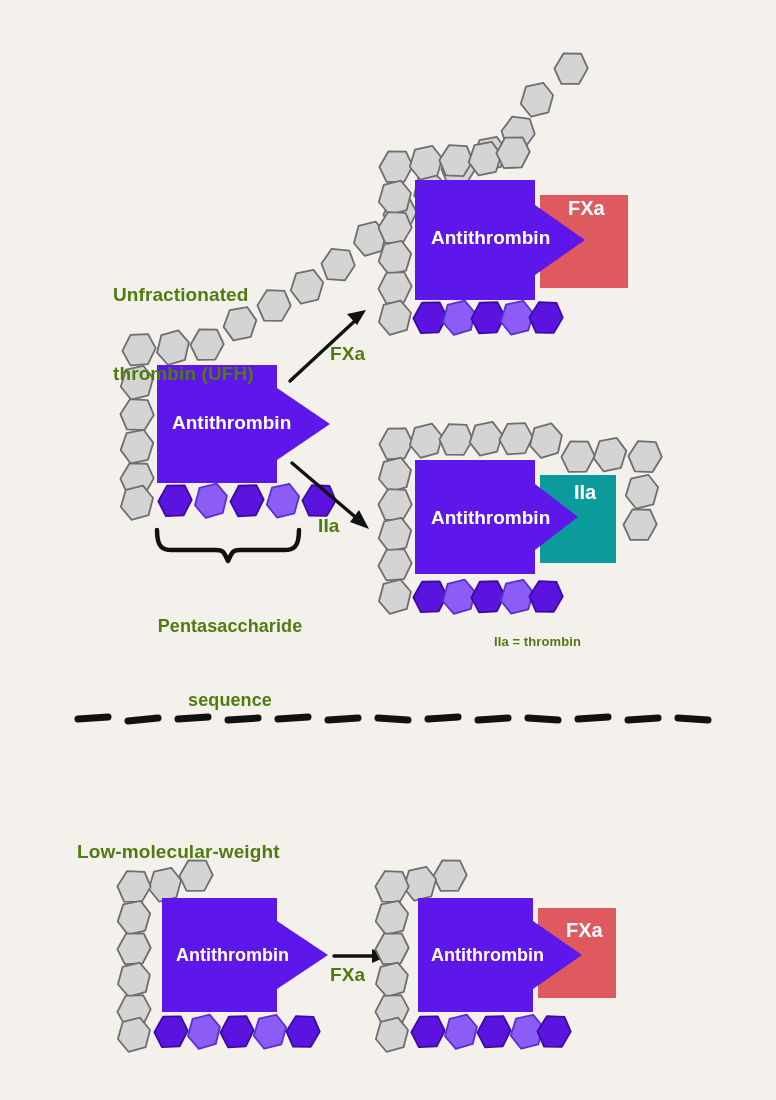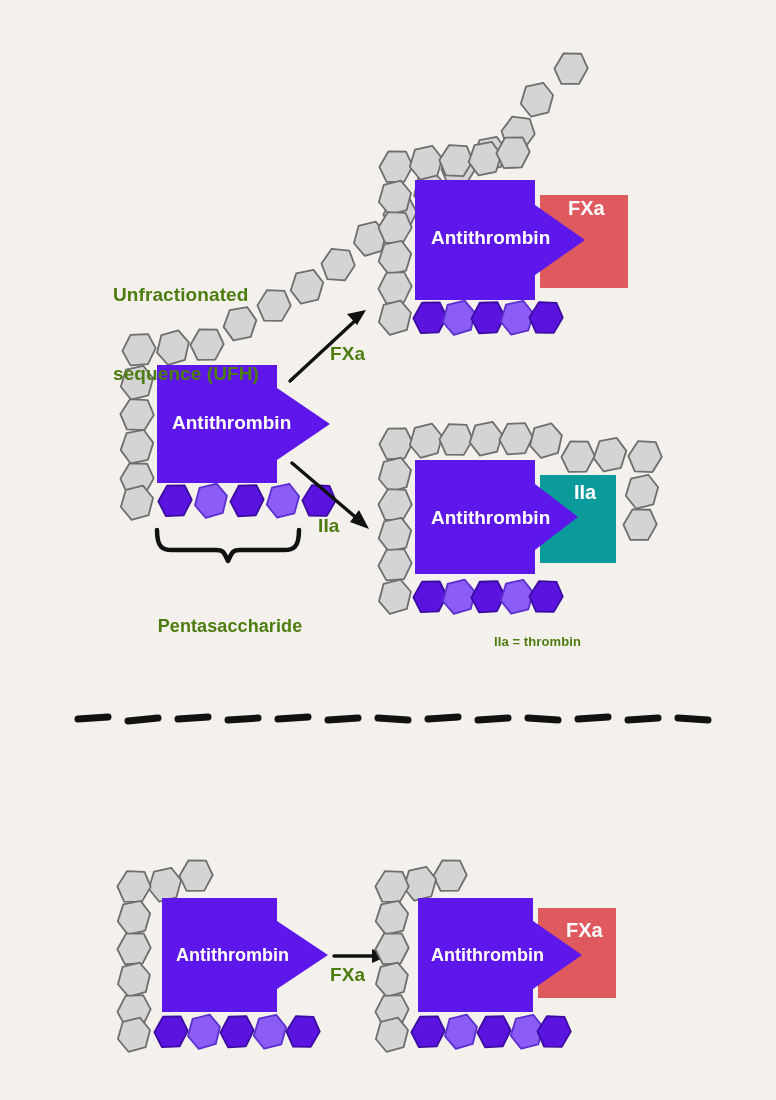--- a/index.html
+++ b/index.html
@@ -219,41 +219,43 @@
       <use href="#hexg" transform="translate(428,1032) rotate(6)" fill="#5B14E0" stroke="#3B0BA0"></use>
       <use href="#hexg" transform="translate(461,1032) rotate(-8)" fill="#8B5CF6" stroke="#5B2ED0"></use>
       <use href="#hexg" transform="translate(494,1032) rotate(5)" fill="#5B14E0" stroke="#3B0BA0"></use>
       <use href="#hexg" transform="translate(527,1032) rotate(-6)" fill="#8B5CF6" stroke="#5B2ED0"></use>
       <use href="#hexg" transform="translate(554,1032) rotate(9)" fill="#5B14E0" stroke="#3B0BA0"></use>
     </g>
   </svg>
 
   <div class="lbl section-title" style="left:113px;top:230px;">
     <div>Unfractionated</div>
-    <div>sequence (UFH)</div>
+    <div>thrombin (UFH)</div>
   </div>
 
   <div class="block-text at-text" style="left:172px;top:412px;">Antithrombin</div>
 
   <div class="lbl rxn-label" style="left:330px;top:341px;">FXa</div>
   <div class="lbl rxn-label" style="left:318px;top:513px;">IIa</div>
 
   <div class="lbl brace-label" style="left:142px;top:564px;width:176px;">
     <div>Pentasaccharide</div>
+    <div>sequence</div>
   </div>
 
   <div class="block-text at-text" style="left:431px;top:227px;">Antithrombin</div>
   <div class="block-text enz-text" style="left:568px;top:197px;">FXa</div>
 
   <div class="block-text at-text" style="left:431px;top:507px;">Antithrombin</div>
   <div class="block-text enz-text" style="left:574px;top:481px;">IIa</div>
 
   <div class="lbl caption" style="left:494px;top:633px;">IIa = thrombin</div>
 
   <div class="lbl section-title" style="left:77px;top:787px;">
+    <div>Low-molecular-weight</div>
   </div>
 
   <div class="block-text at-text-sm" style="left:176px;top:945px;">Antithrombin</div>
 
   <div class="lbl rxn-label" style="left:330px;top:962px;">FXa</div>
 
   <div class="block-text at-text-sm" style="left:431px;top:945px;">Antithrombin</div>
   <div class="block-text enz-text" style="left:566px;top:919px;">FXa</div>
 
 </div>

